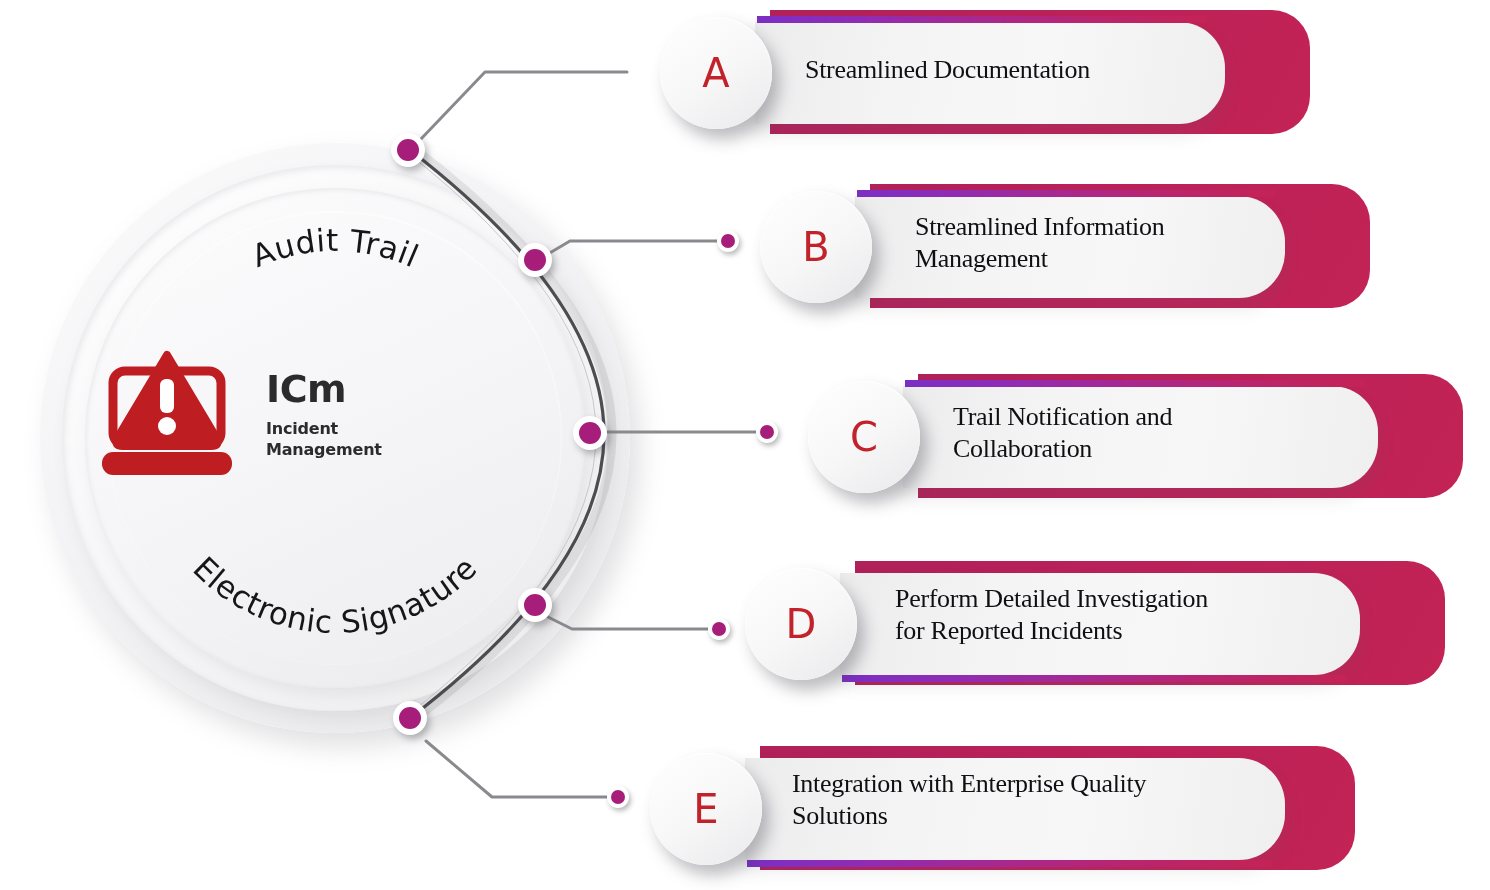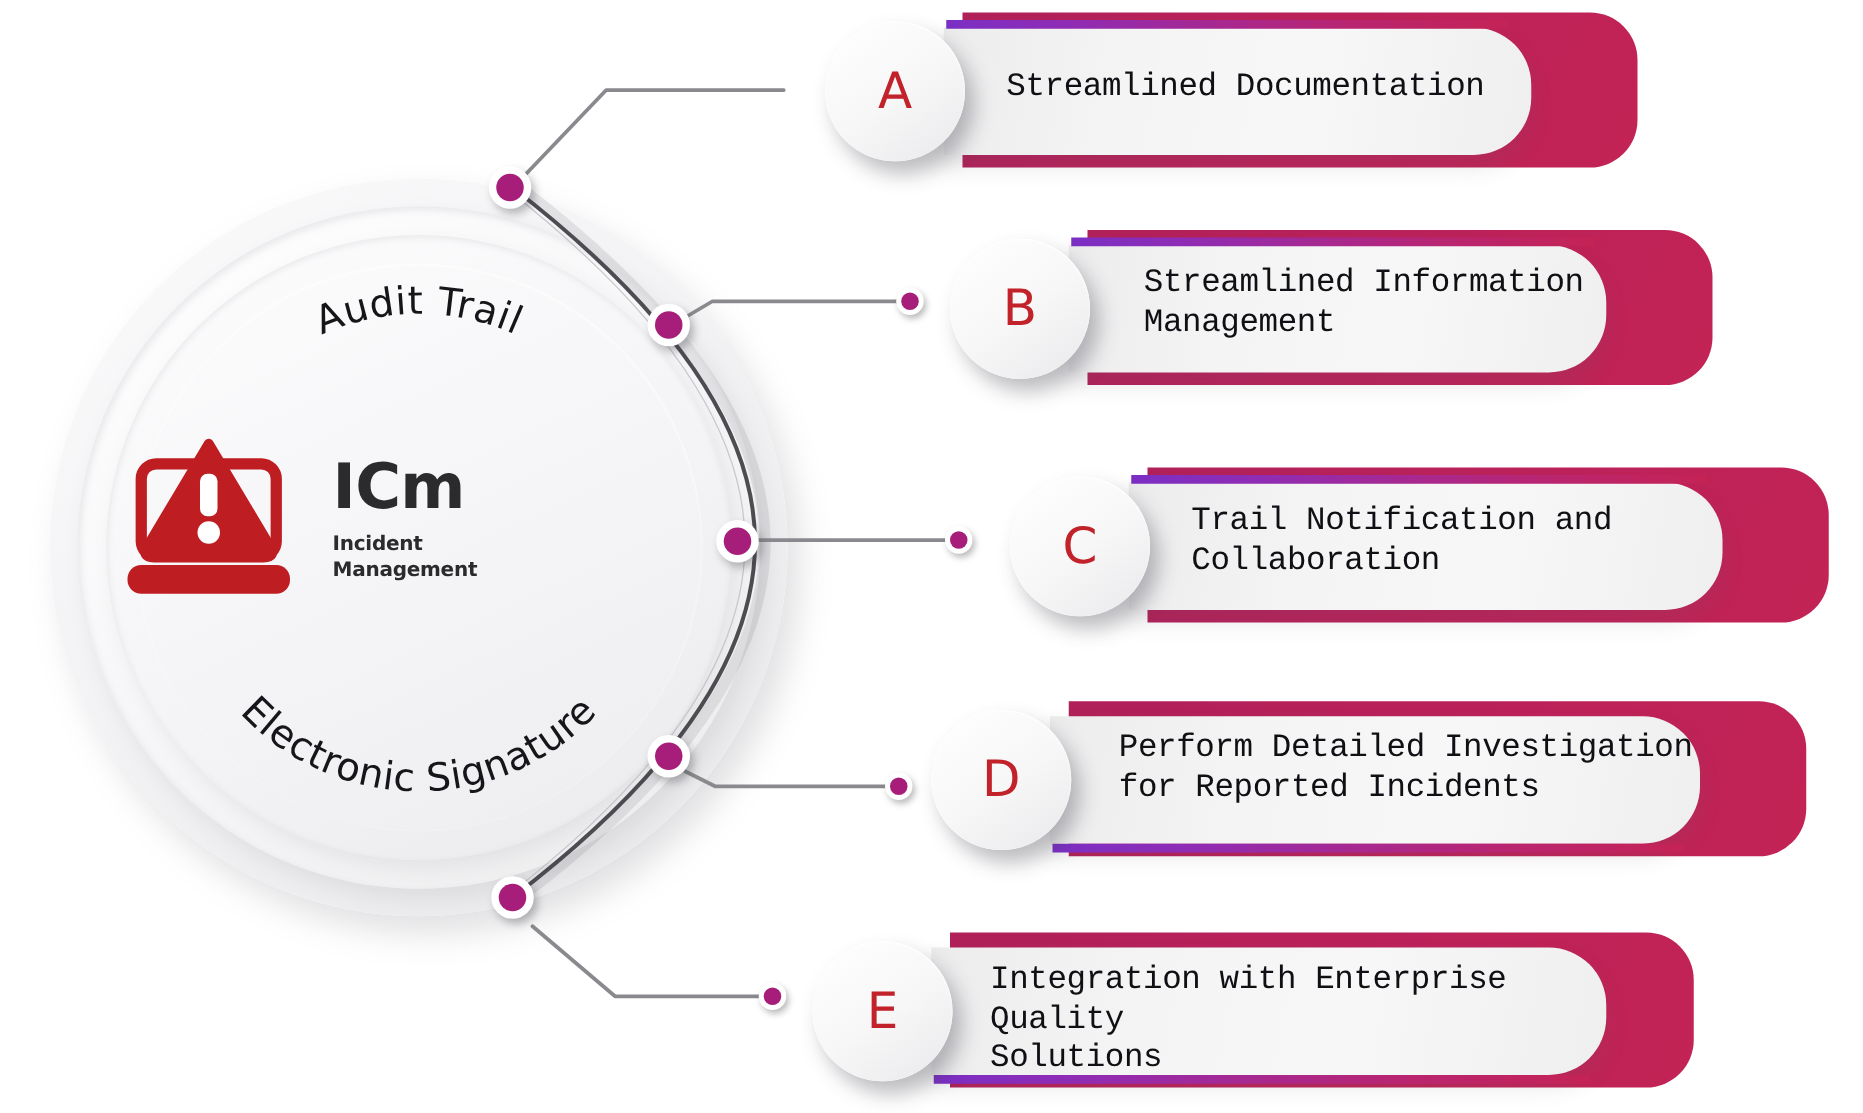--- a/index.html
+++ b/index.html
@@ -94,21 +94,21 @@
     height: 132px;
   }
   .hub-text {
     display: flex;
     flex-direction: column;
     justify-content: center;
     line-height: 1;
   }
   .hub-title {
     font-family: "DejaVu Sans", sans-serif;
-    font-size: 50px;
+    font-size: 38px;
     font-weight: bold;
     color: #2b2b2e;
     letter-spacing: -0.5px;
     margin-bottom: 10px;
   }
   .hub-sub-line {
     font-family: "DejaVu Sans", sans-serif;
     font-size: 16px;
     font-weight: bold;
     color: #2b2b2e;
@@ -176,21 +176,21 @@
   .item-accent {
     position: absolute;
     height: 7px;
     background: linear-gradient(90deg, #7b2fc4 0%, #8f2cb4 22%, #a8288e 50%, #b92570 72%, #c42355 100%);
   }
   .item-accent.top    { top: 12px; }
   .item-accent.bottom { top: 120px; }
 
   .item-label {
     position: absolute;
-    font-family: Liberation Mono, monospace;
+    font-family: Liberation Serif, serif;
     font-size: 26px;
     font-weight: 500;
     color: #101014;
     line-height: 1.22;
     letter-spacing: -0.3px;
     white-space: pre-line;
   }
 
   .item-badge {
     position: absolute;

